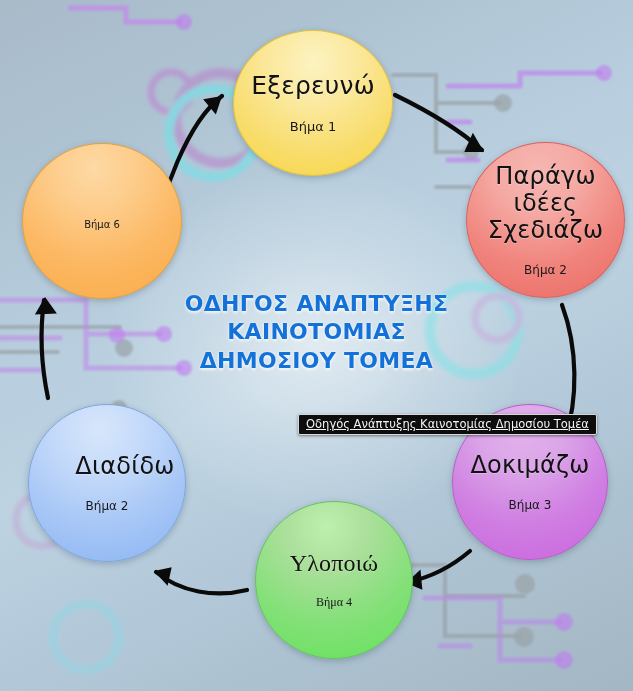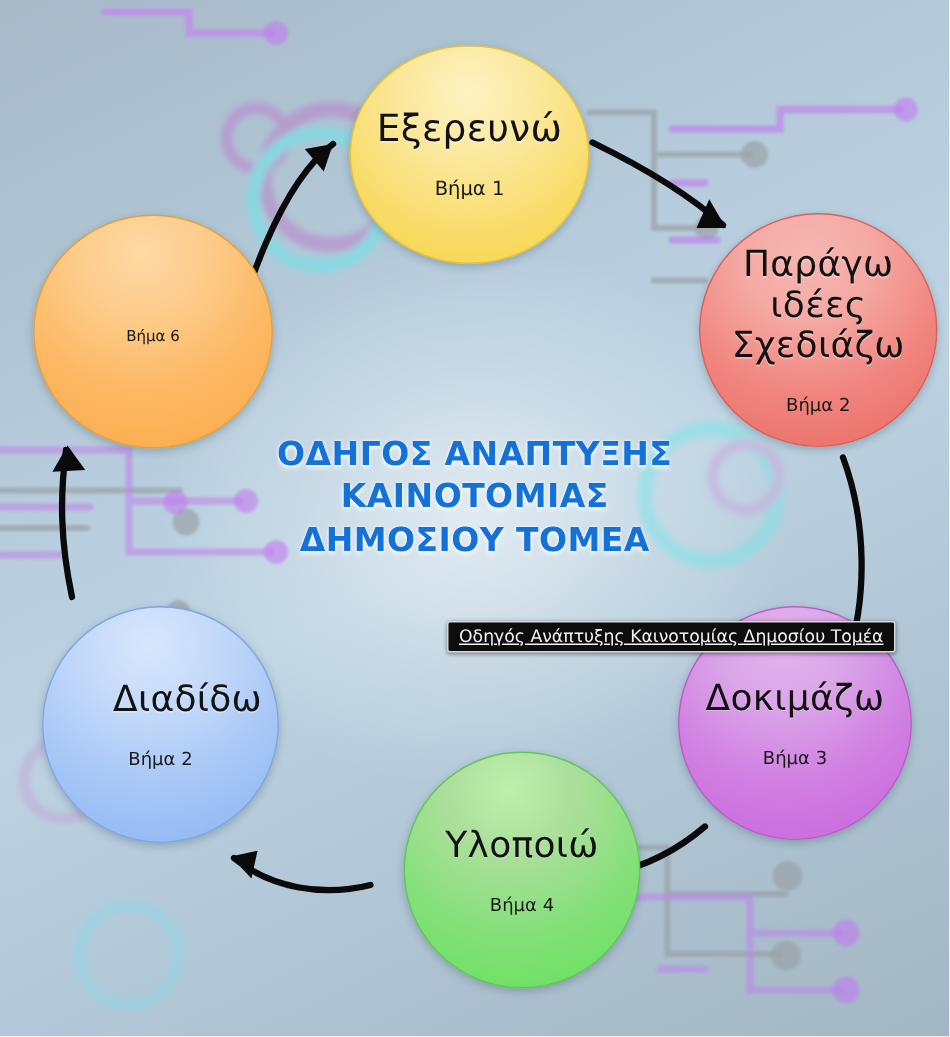--- a/index.html
+++ b/index.html
@@ -43,23 +43,23 @@
       border-color:#d9615c;}
   #n2 .title{font-size:24px;}
   #n2 .step{font-size:12px;}
 
   #n3{left:452px;top:404px;width:156px;height:156px;
       background:radial-gradient(circle at 45% 16%, #e3b2ed 0%, #dba6e8 26%, #d07fe2 60%, #c964dd 100%);
       border-color:#b75fc6;}
   #n3 .title{font-size:24px;text-align:right;}
   #n3 .step{font-size:12px;}
 
-  #n4{left:269px;top:501px;width:158px;height:158px;
+  #n4{left:255px;top:501px;width:158px;height:158px;
       background:radial-gradient(circle at 45% 16%, #bdf0ae 0%, #addf9c 26%, #85e07a 60%, #63e258 100%);
-      border-color:#63c45c;}
+      border-color:#63c45c;font-family:Liberation Serif, serif;}
   #n4 .title{font-size:24px;}
   #n4 .step{font-size:12px;}
 
   #n5{left:28px;top:404px;width:158px;height:158px;
       background:radial-gradient(circle at 45% 16%, #d7e6fb 0%, #c6dbfa 26%, #a6c6f6 62%, #8ab4f3 100%);
       border-color:#7ea6df;}
   #n5 .title{font-size:24px;margin-left:36px;}
   #n5 .step{font-size:12px;}
 
   #n6{left:22px;top:143px;width:160px;height:156px;

